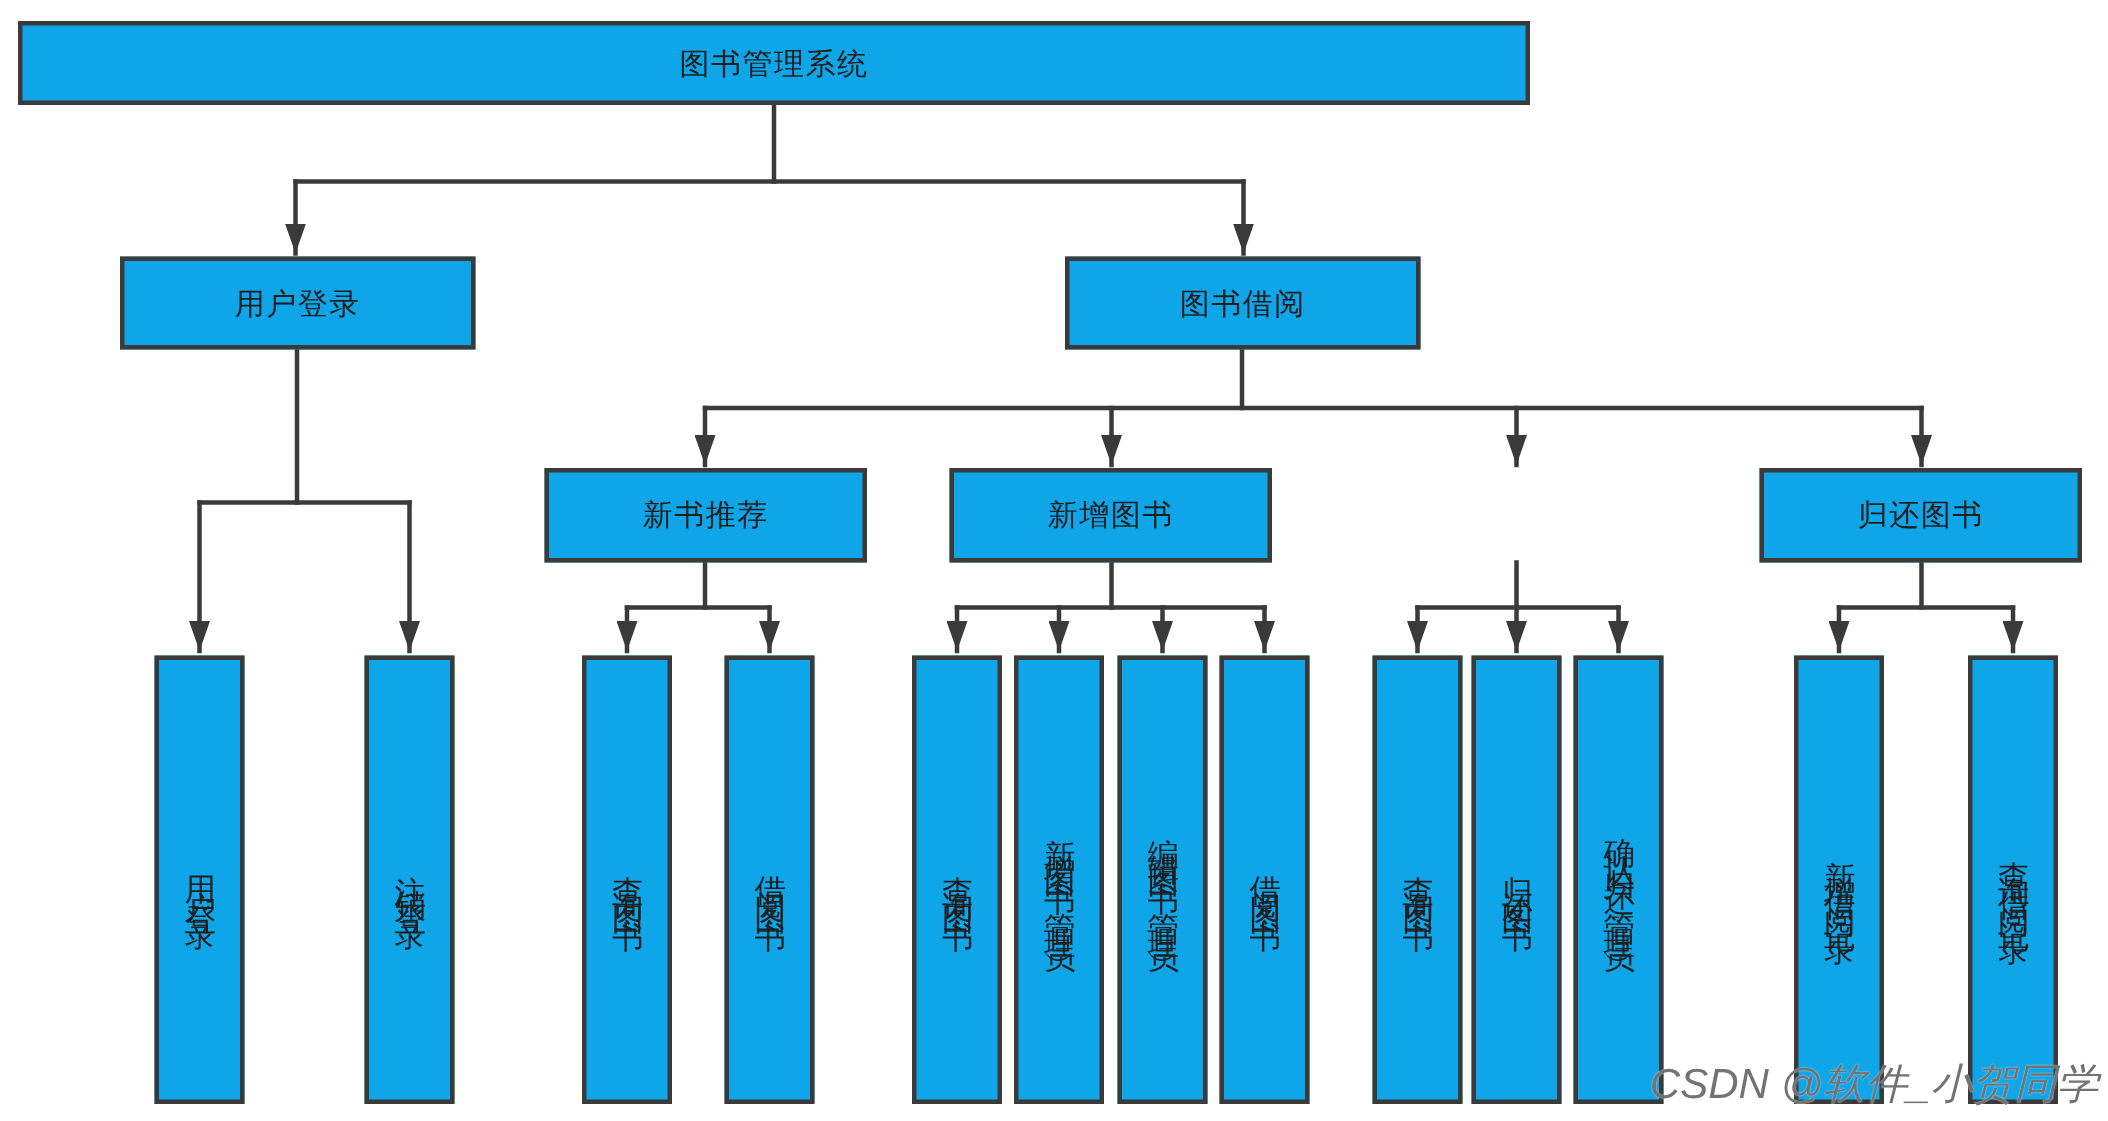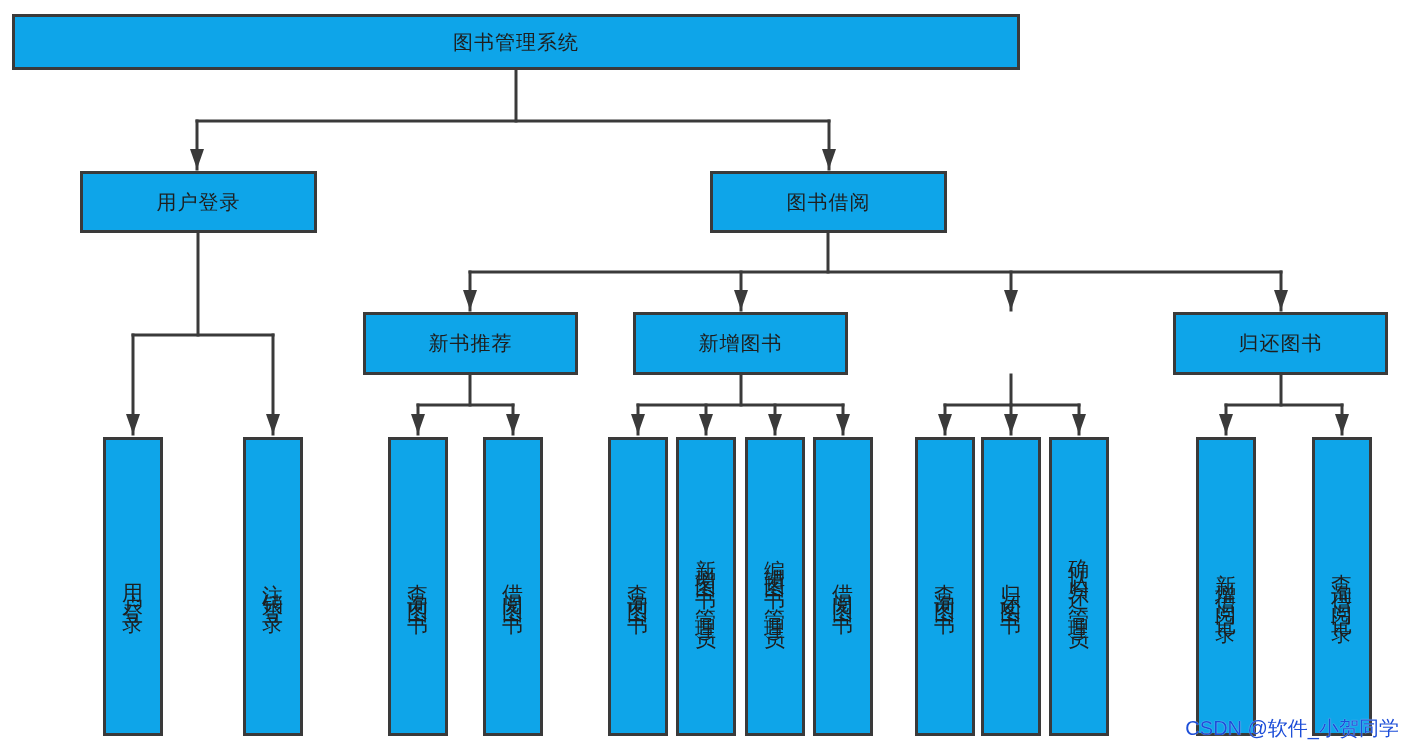--- a/index.html
+++ b/index.html
@@ -60,24 +60,25 @@
     letter-spacing: 10px;
     line-height: 1;
     color: #1e1e1e;
     white-space: nowrap;
   }
   .watermark {
     position: absolute;
     right: 6px;
     bottom: 5px;
     z-index: 3;
-    font-size: 20px;
-    color: #1d4ed8;
+    font-size: 28px;
+    color: #737373;
     text-shadow: 0 0 1px rgba(255,255,255,0.8);
     white-space: nowrap;
+    font-style: italic;
   }
 </style>
 </head>
 <body>
 
 <div id="canvas">
 
   <svg id="connectors" viewBox="0 0 1405 747" xmlns="http://www.w3.org/2000/svg">
     <defs>
       <marker id="arrow" viewBox="0 0 20 14" refX="20" refY="7" markerWidth="20" markerHeight="14" markerUnits="userSpaceOnUse" orient="auto">

